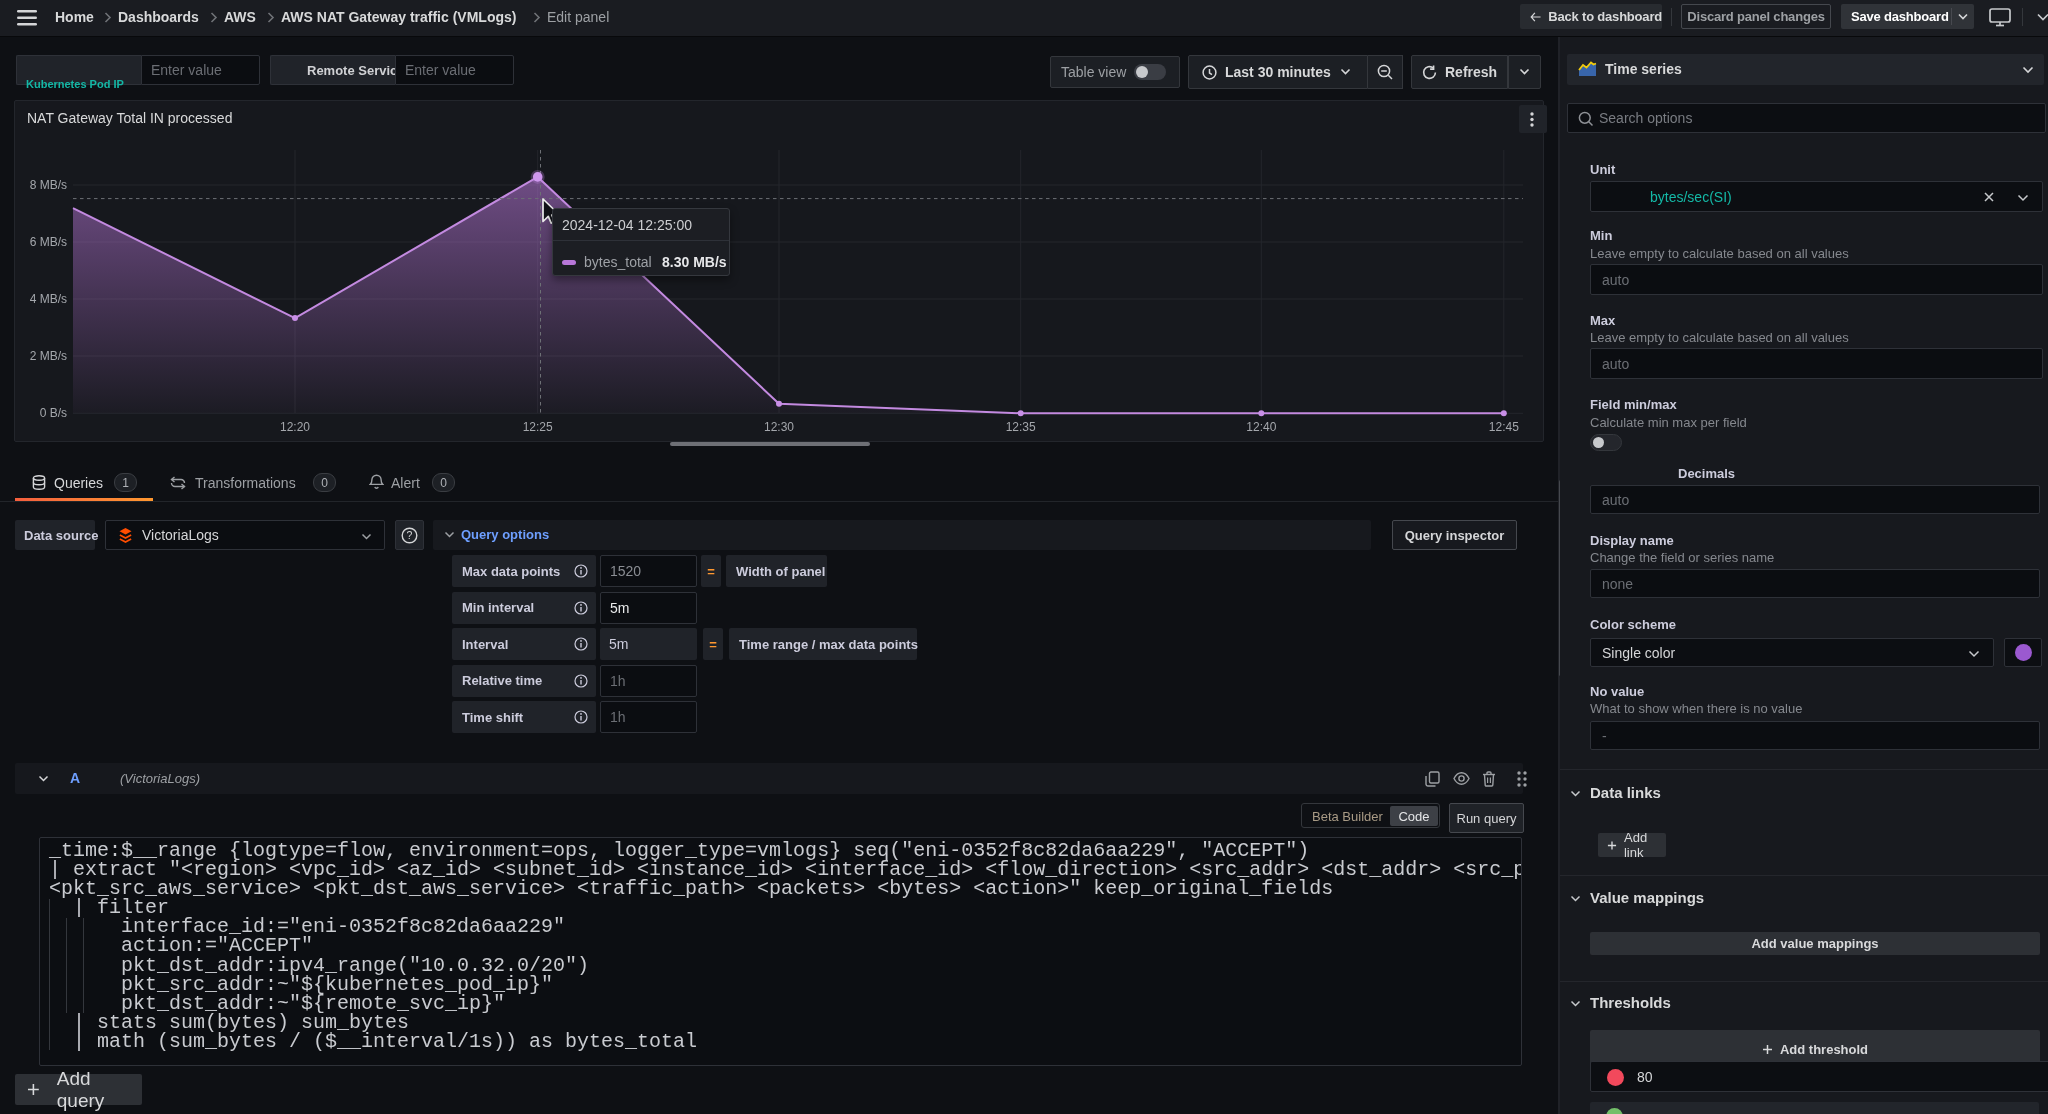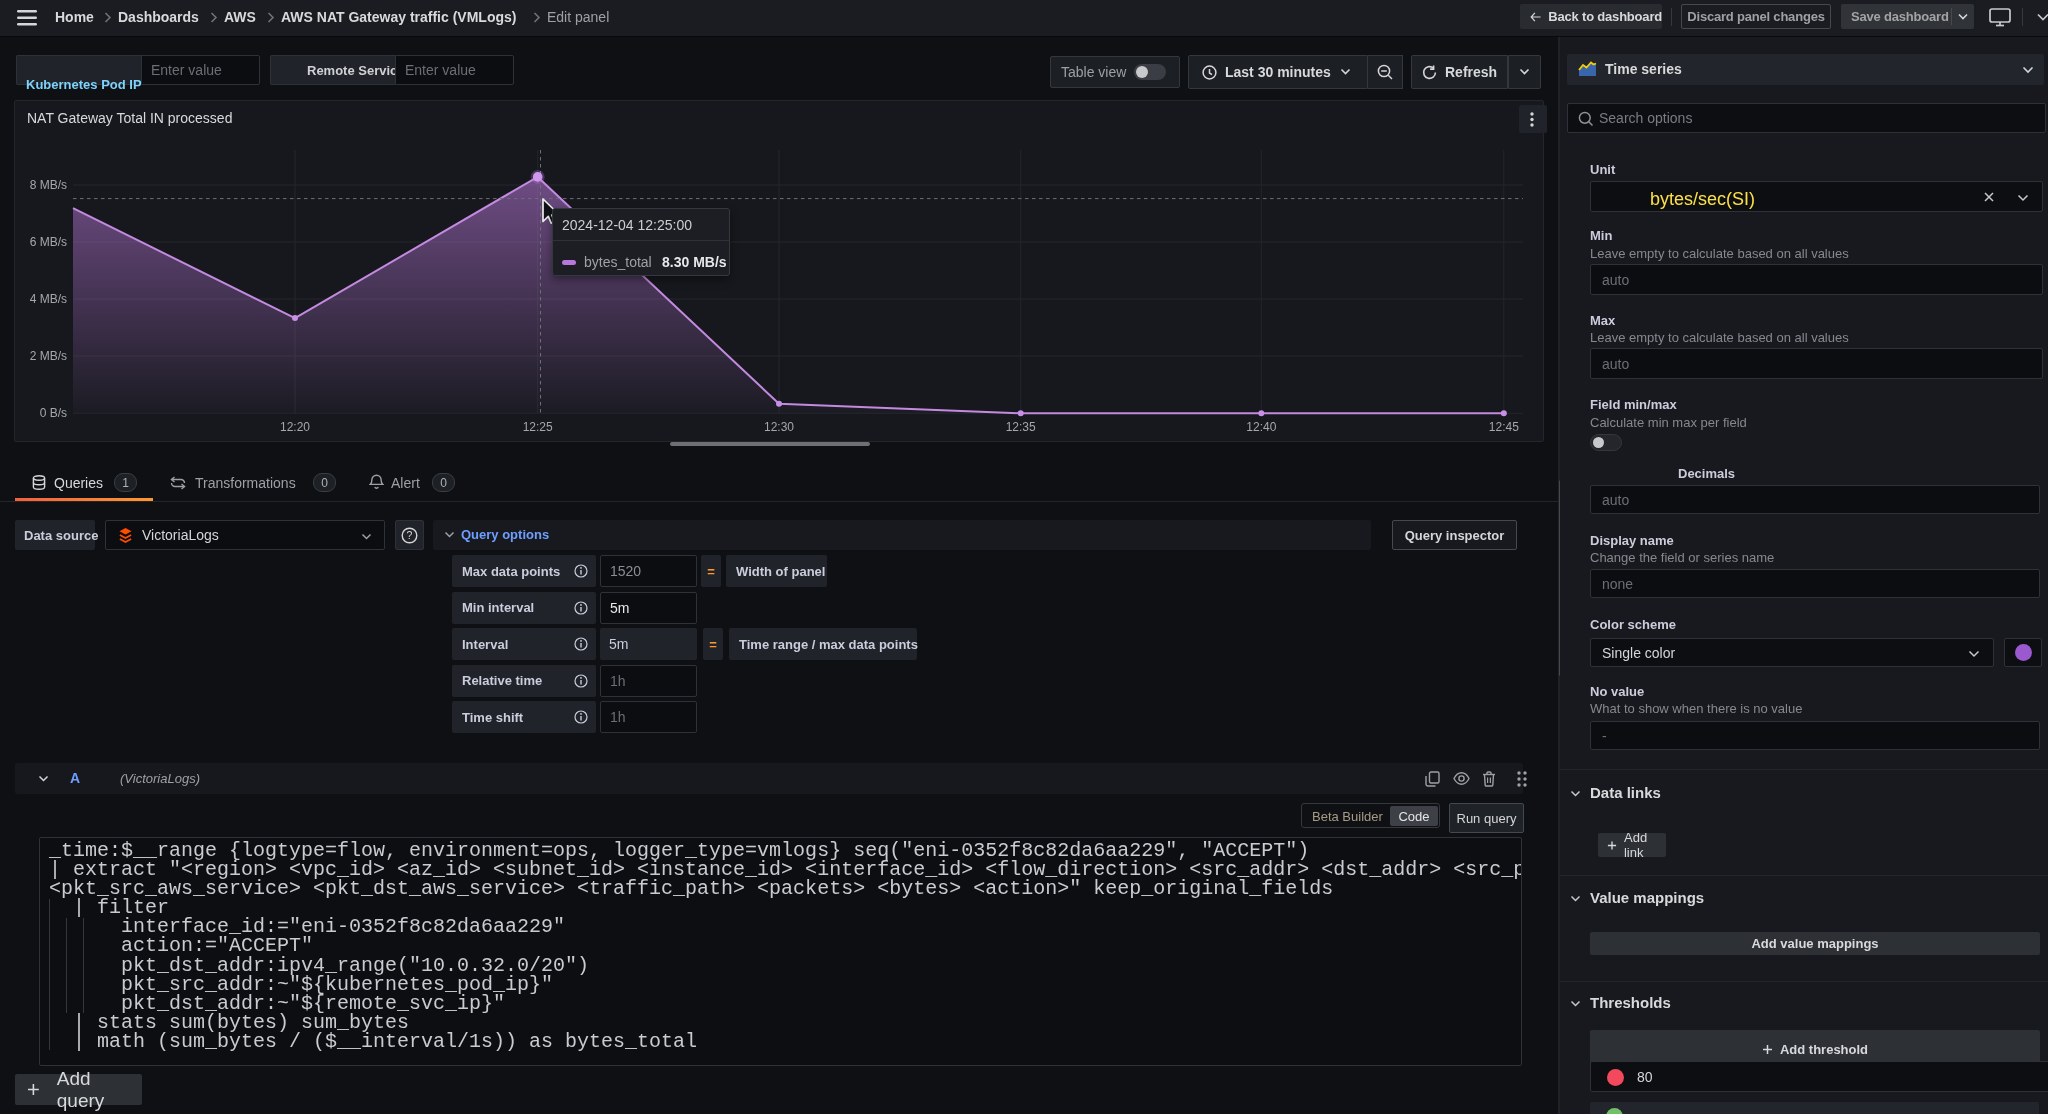--- a/index.html
+++ b/index.html
@@ -39,39 +39,39 @@
 
   <div class="abs" style="left:1520px;top:4px;width:142px;height:25px;background:#282b30;border-radius:2px;display:flex;align-items:center;">
     <svg style="margin-left:10px;" width="14" height="12" viewBox="0 0 14 12">
         <path d="M6 1 L1.5 6 L6 11 M1.5 6 H13" stroke="#d5d6d8" stroke-width="1.5" fill="none"></path>
       </svg>
     <span style="margin-left:7px;font-size:13px;font-weight:700;letter-spacing:-0.2px;color:#d8d9da;white-space:nowrap;">Back to dashboard</span>
   </div>
   <div class="abs" style="left:1671px;top:8px;width:1px;height:18px;background:#34373c;"></div>
   <div class="abs btn" style="left:1681px;top:4px;width:150px;height:25px;color:#9da0a4;font-weight:700;font-size:13px;letter-spacing:-0.2px;">Discard panel changes</div>
   <div class="abs" style="left:1841px;top:4px;width:133px;height:25px;background:#303338;border-radius:2px;display:flex;align-items:center;">
-    <span style="margin-left:10px;font-size:13px;font-weight:700;letter-spacing:-0.2px;color:#a3a3a3;white-space:nowrap;">Save dashboard</span>
+    <span style="margin-left:10px;font-size:13px;font-weight:700;letter-spacing:-0.2px;color:#ffffff;white-space:nowrap;">Save dashboard</span>
     <div style="position:absolute;right:22px;top:4px;width:1px;height:17px;background:#47494f;"></div>
     <svg style="position:absolute;right:5px;top:9px;" width="12" height="8" viewBox="0 0 12 8">
         <path d="M2 1.5 L6 5.5 L10 1.5" stroke="#d5d6d8" stroke-width="1.6" fill="none"></path>
       </svg>
   </div>
   <svg class="abs" style="left:1989px;top:8px;" width="22" height="19" viewBox="0 0 22 19">
     <rect x="1" y="1" width="20" height="13" rx="2" stroke="#c7c9cc" stroke-width="1.7" fill="none"></rect>
     <path d="M7 17.5 H15" stroke="#c7c9cc" stroke-width="1.7"></path>
       <path d="M11 14 V17" stroke="#c7c9cc" stroke-width="1.7"></path>
   </svg>
   <div class="abs" style="left:2022px;top:8px;width:1px;height:18px;background:#34373c;"></div>
   <svg class="abs" style="left:2036px;top:13px;" width="14" height="9" viewBox="0 0 14 9">
       <path d="M2 1.5 L7 6.5 L12 1.5" stroke="#c7c9cc" stroke-width="1.7" fill="none"></path>
     </svg>
 </div>
 
 <div class="abs" style="left:16px;top:55px;width:125px;height:30px;background:#202329;border:1px solid #2e3138;border-right:none;border-radius:2px 0 0 2px;display:flex;align-items:center;">
-  <span style="margin-left:9px;font-size:13px;font-weight:700;color:#7dd3fc;white-space:nowrap;margin-top:28px;">Kubernetes Pod IP</span>
+  <span style="margin-left:9px;font-size:11px;font-weight:700;color:#14b8a6;white-space:nowrap;margin-top:28px;">Kubernetes Pod IP</span>
 </div>
 <div class="abs inp" style="left:141px;top:55px;width:119px;height:30px;border-radius:0 2px 2px 0;">
   <span style="margin-left:9px;color:#6b6e74;">Enter value</span>
 </div>
 <div class="abs" style="left:270px;top:55px;width:125px;height:30px;background:#202329;border:1px solid #2e3138;border-right:none;border-radius:2px 0 0 2px;display:flex;align-items:center;">
   <span style="margin-left:9px;font-size:13px;font-weight:700;color:#d0d1d4;white-space:nowrap;padding-left:27px;">Remote Service IP</span>
 </div>
 <div class="abs inp" style="left:395px;top:55px;width:119px;height:30px;border-radius:0 2px 2px 0;">
   <span style="margin-left:9px;color:#6b6e74;">Enter value</span>
 </div>
@@ -393,21 +393,21 @@
 <div class="abs" style="left:1567px;top:103px;width:479px;height:30px;background:#0c0e12;border:1px solid #2e3138;border-radius:2px;">
   <svg style="position:absolute;left:10px;top:7px;" width="16" height="16" viewBox="0 0 16 16">
       <circle cx="6.8" cy="6.8" r="5.4" stroke="#8e9196" stroke-width="1.5" fill="none"></circle>
       <path d="M10.8 10.8 L14.5 14.5" stroke="#8e9196" stroke-width="1.5"></path>
     </svg>
   <div class="abs" style="left:31px;top:6px;font-size:14px;color:#797c82;">Search options</div>
 </div>
 
 <div class="abs" style="left:1590px;top:162px;font-size:13px;font-weight:700;color:#ccccdc;">Unit</div>
 <div class="abs" style="left:1590px;top:181px;width:453px;height:31px;background:#0c0e12;border:1px solid #2e3138;border-radius:2px;">
-  <div class="abs" style="left:11px;top:7px;font-size:18px;color:#fde047;padding-left:48px;">bytes/sec(SI)</div>
+  <div class="abs" style="left:11px;top:7px;font-size:14px;color:#14b8a6;padding-left:48px;">bytes/sec(SI)</div>
   <svg style="position:absolute;right:47px;top:9px;" width="12" height="12" viewBox="0 0 12 12">
       <path d="M2 2 L10 10 M10 2 L2 10" stroke="#c7c9cc" stroke-width="1.5"></path>
     </svg>
   <svg style="position:absolute;right:13px;top:12px;" width="12" height="8" viewBox="0 0 12 8">
       <path d="M1.5 1.5 L6 6 L10.5 1.5" stroke="#c7c9cc" stroke-width="1.5" fill="none"></path>
     </svg>
 </div>
 
 <div class="abs" style="left:1590px;top:228px;font-size:13px;font-weight:700;color:#ccccdc;">Min</div>
 <div class="abs" style="left:1590px;top:246px;font-size:13px;color:#85888e;">Leave empty to calculate based on all values</div>

